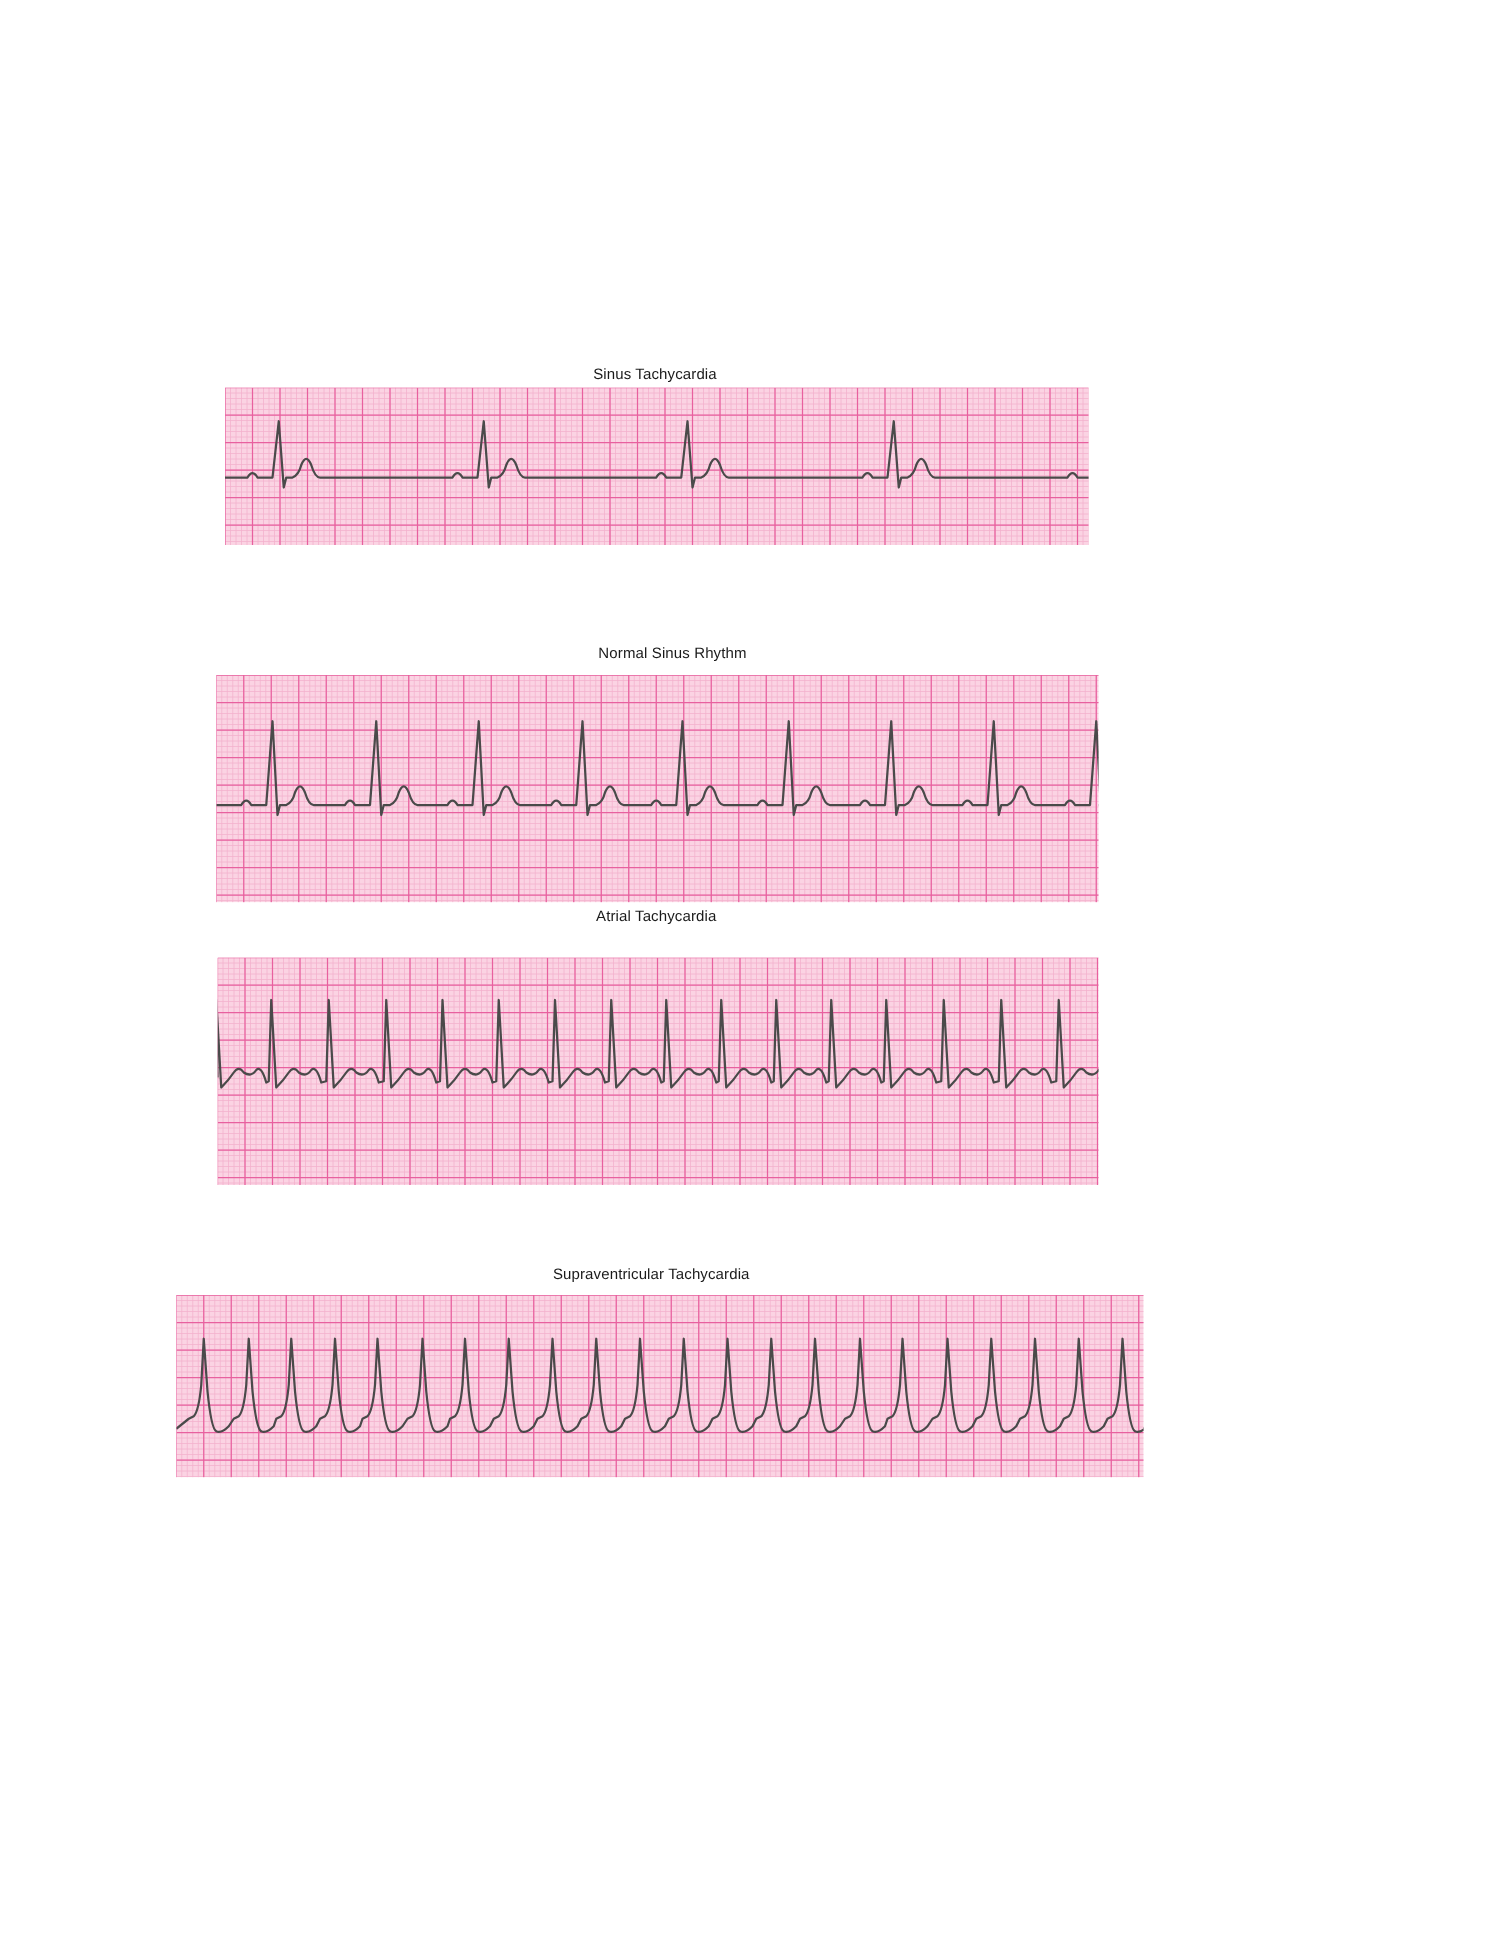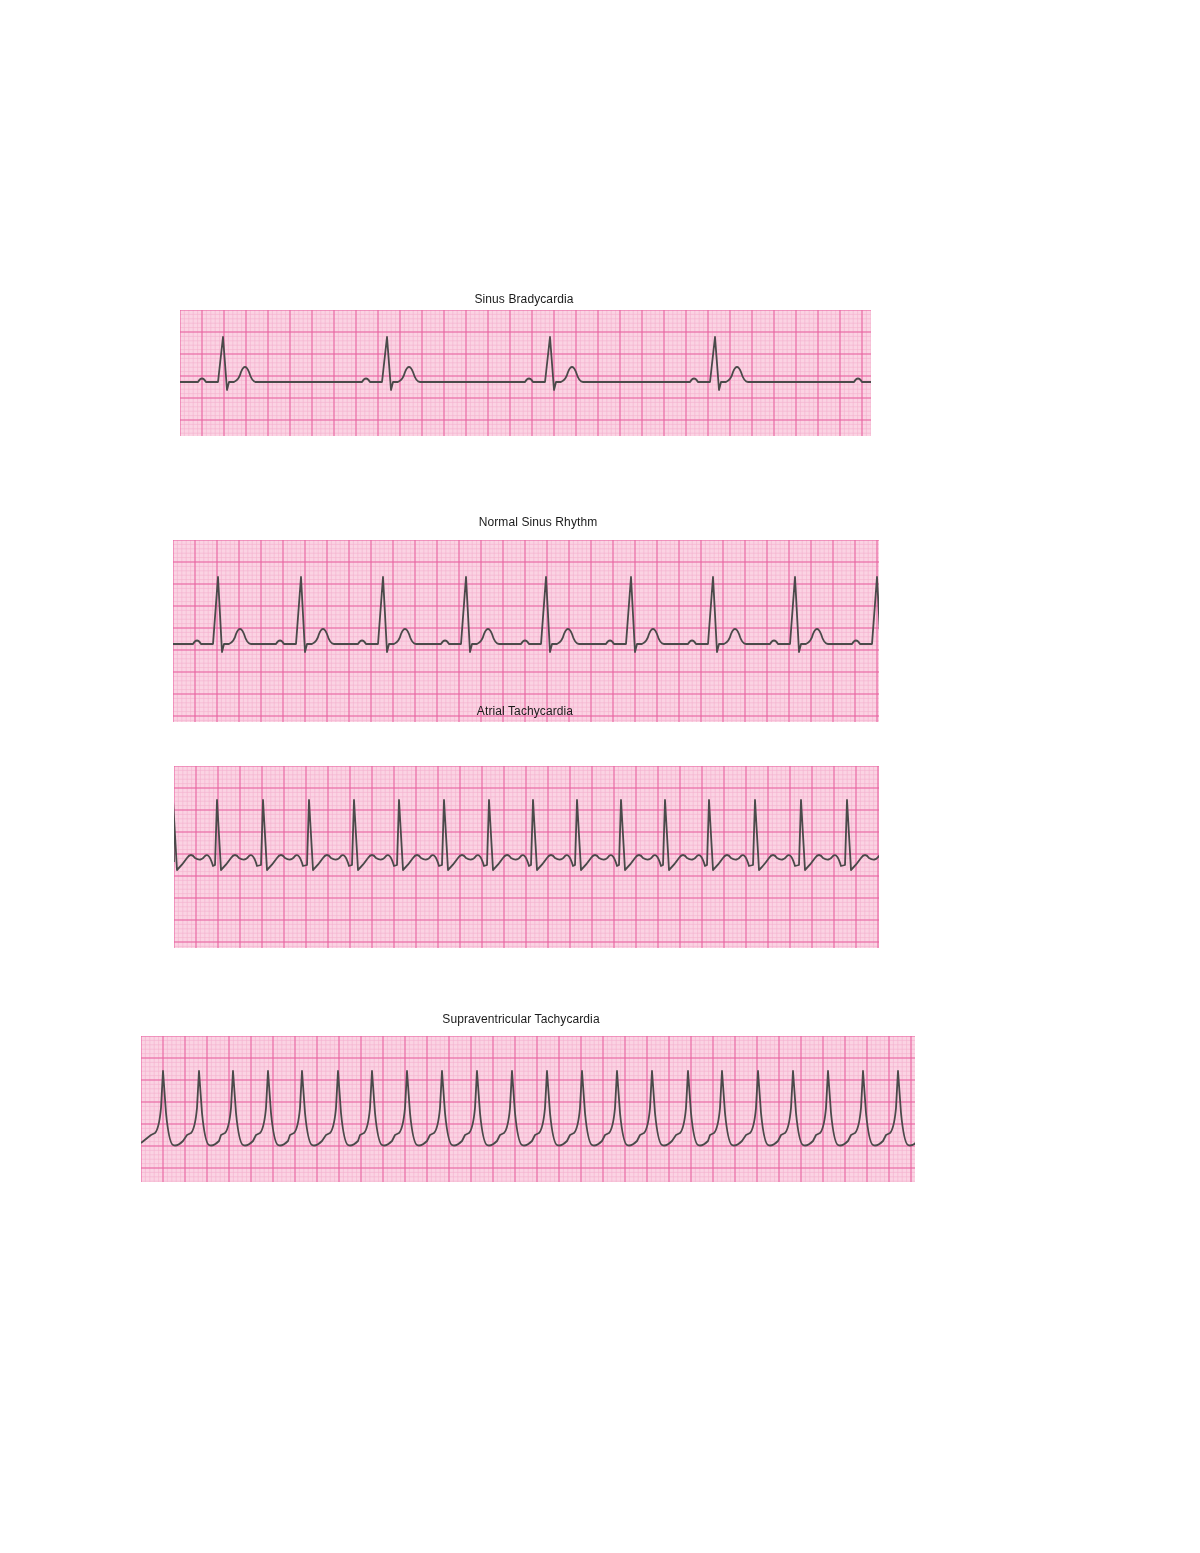--- a/index.html
+++ b/index.html
@@ -7,41 +7,41 @@
          font-family: "Liberation Sans", sans-serif; }
   .strip-title { position: absolute; font-size: 12px; color: #1a1a1a;
                  transform: translateX(-50%); white-space: nowrap; letter-spacing: 0.1px; }
   .strip { position: absolute; overflow: hidden; }
   .strip svg { display: block; }
 </style>
 </head>
 <body>
 
 <div id="doc">
-  <div class="strip-title" style="left: 524px; top: 292px;">Sinus Bradycardia</div>
+  <div class="strip-title" style="left: 524px; top: 292px;">Sinus Tachycardia</div>
   <div class="strip" style="left: 180px; top: 310px; width: 691px; height: 126px;">
       <svg width="691" height="126">
         <rect width="691" height="126" fill="#fbd3e3"></rect>
         <path d="M0.0 0V126M4.4 0V126M8.8 0V126M13.2 0V126M17.6 0V126M22.0 0V126M26.4 0V126M30.8 0V126M35.2 0V126M39.6 0V126M44.0 0V126M48.4 0V126M52.8 0V126M57.2 0V126M61.6 0V126M66.0 0V126M70.4 0V126M74.8 0V126M79.2 0V126M83.6 0V126M88.0 0V126M92.4 0V126M96.8 0V126M101.2 0V126M105.6 0V126M110.0 0V126M114.4 0V126M118.8 0V126M123.2 0V126M127.6 0V126M132.0 0V126M136.4 0V126M140.8 0V126M145.2 0V126M149.6 0V126M154.0 0V126M158.4 0V126M162.8 0V126M167.2 0V126M171.6 0V126M176.0 0V126M180.4 0V126M184.8 0V126M189.2 0V126M193.6 0V126M198.0 0V126M202.4 0V126M206.8 0V126M211.2 0V126M215.6 0V126M220.0 0V126M224.4 0V126M228.8 0V126M233.2 0V126M237.6 0V126M242.0 0V126M246.4 0V126M250.8 0V126M255.2 0V126M259.6 0V126M264.0 0V126M268.4 0V126M272.8 0V126M277.2 0V126M281.6 0V126M286.0 0V126M290.4 0V126M294.8 0V126M299.2 0V126M303.6 0V126M308.0 0V126M312.4 0V126M316.8 0V126M321.2 0V126M325.6 0V126M330.0 0V126M334.4 0V126M338.8 0V126M343.2 0V126M347.6 0V126M352.0 0V126M356.4 0V126M360.8 0V126M365.2 0V126M369.6 0V126M374.0 0V126M378.4 0V126M382.8 0V126M387.2 0V126M391.6 0V126M396.0 0V126M400.4 0V126M404.8 0V126M409.2 0V126M413.6 0V126M418.0 0V126M422.4 0V126M426.8 0V126M431.2 0V126M435.6 0V126M440.0 0V126M444.4 0V126M448.8 0V126M453.2 0V126M457.6 0V126M462.0 0V126M466.4 0V126M470.8 0V126M475.2 0V126M479.6 0V126M484.0 0V126M488.4 0V126M492.8 0V126M497.2 0V126M501.6 0V126M506.0 0V126M510.4 0V126M514.8 0V126M519.2 0V126M523.6 0V126M528.0 0V126M532.4 0V126M536.8 0V126M541.2 0V126M545.6 0V126M550.0 0V126M554.4 0V126M558.8 0V126M563.2 0V126M567.6 0V126M572.0 0V126M576.4 0V126M580.8 0V126M585.2 0V126M589.6 0V126M594.0 0V126M598.4 0V126M602.8 0V126M607.2 0V126M611.6 0V126M616.0 0V126M620.4 0V126M624.8 0V126M629.2 0V126M633.6 0V126M638.0 0V126M642.4 0V126M646.8 0V126M651.2 0V126M655.6 0V126M660.0 0V126M664.4 0V126M668.8 0V126M673.2 0V126M677.6 0V126M682.0 0V126M686.4 0V126M690.8 0V126M0 0.0H691M0 4.4H691M0 8.8H691M0 13.2H691M0 17.6H691M0 22.0H691M0 26.4H691M0 30.8H691M0 35.2H691M0 39.6H691M0 44.0H691M0 48.4H691M0 52.8H691M0 57.2H691M0 61.6H691M0 66.0H691M0 70.4H691M0 74.8H691M0 79.2H691M0 83.6H691M0 88.0H691M0 92.4H691M0 96.8H691M0 101.2H691M0 105.6H691M0 110.0H691M0 114.4H691M0 118.8H691M0 123.2H691" stroke="#f3b0cc" stroke-width="0.6" fill="none"></path>
         <path d="M0.0 0V126M22.0 0V126M44.0 0V126M66.0 0V126M88.0 0V126M110.0 0V126M132.0 0V126M154.0 0V126M176.0 0V126M198.0 0V126M220.0 0V126M242.0 0V126M264.0 0V126M286.0 0V126M308.0 0V126M330.0 0V126M352.0 0V126M374.0 0V126M396.0 0V126M418.0 0V126M440.0 0V126M462.0 0V126M484.0 0V126M506.0 0V126M528.0 0V126M550.0 0V126M572.0 0V126M594.0 0V126M616.0 0V126M638.0 0V126M660.0 0V126M682.0 0V126M0 0.0H691M0 22.0H691M0 44.0H691M0 66.0H691M0 88.0H691M0 110.0H691" stroke="#e8609f" stroke-width="1" fill="none"></path>
         <path d="M0 72 L18 72 Q22 65 26 72 L38 72 L43 27 L47 80 L49 72 L54 72 Q59 70 61 62 Q65 52 69 62 Q72 72 76 72 L182 72 Q186 65 190 72 L202 72 L207 27 L211 80 L213 72 L218 72 Q223 70 225 62 Q229 52 233 62 Q236 72 240 72 L345 72 Q349 65 353 72 L365 72 L370 27 L374 80 L376 72 L381 72 Q386 70 388 62 Q392 52 396 62 Q399 72 403 72 L510 72 Q514 65 518 72 L530 72 L535 27 L539 80 L541 72 L546 72 Q551 70 553 62 Q557 52 561 62 Q564 72 568 72 L674 72 Q678 65 682 72 L694 72 L699 27 L703 80 L705 72 L710 72 Q715 70 717 62 Q721 52 725 62 Q728 72 732 72 L691 72" stroke="#4a4a4a" stroke-width="1.8" fill="none" stroke-linejoin="round"></path>
       </svg>
     </div>
 
   <div class="strip-title" style="left: 526px; top: 515px; margin-left: 12px;">Normal Sinus Rhythm</div>
   <div class="strip" style="left: 173px; top: 540px; width: 706px; height: 182px;">
       <svg width="706" height="182">
         <rect width="706" height="182" fill="#fbd3e3"></rect>
         <path d="M0.0 0V182M4.4 0V182M8.8 0V182M13.2 0V182M17.6 0V182M22.0 0V182M26.4 0V182M30.8 0V182M35.2 0V182M39.6 0V182M44.0 0V182M48.4 0V182M52.8 0V182M57.2 0V182M61.6 0V182M66.0 0V182M70.4 0V182M74.8 0V182M79.2 0V182M83.6 0V182M88.0 0V182M92.4 0V182M96.8 0V182M101.2 0V182M105.6 0V182M110.0 0V182M114.4 0V182M118.8 0V182M123.2 0V182M127.6 0V182M132.0 0V182M136.4 0V182M140.8 0V182M145.2 0V182M149.6 0V182M154.0 0V182M158.4 0V182M162.8 0V182M167.2 0V182M171.6 0V182M176.0 0V182M180.4 0V182M184.8 0V182M189.2 0V182M193.6 0V182M198.0 0V182M202.4 0V182M206.8 0V182M211.2 0V182M215.6 0V182M220.0 0V182M224.4 0V182M228.8 0V182M233.2 0V182M237.6 0V182M242.0 0V182M246.4 0V182M250.8 0V182M255.2 0V182M259.6 0V182M264.0 0V182M268.4 0V182M272.8 0V182M277.2 0V182M281.6 0V182M286.0 0V182M290.4 0V182M294.8 0V182M299.2 0V182M303.6 0V182M308.0 0V182M312.4 0V182M316.8 0V182M321.2 0V182M325.6 0V182M330.0 0V182M334.4 0V182M338.8 0V182M343.2 0V182M347.6 0V182M352.0 0V182M356.4 0V182M360.8 0V182M365.2 0V182M369.6 0V182M374.0 0V182M378.4 0V182M382.8 0V182M387.2 0V182M391.6 0V182M396.0 0V182M400.4 0V182M404.8 0V182M409.2 0V182M413.6 0V182M418.0 0V182M422.4 0V182M426.8 0V182M431.2 0V182M435.6 0V182M440.0 0V182M444.4 0V182M448.8 0V182M453.2 0V182M457.6 0V182M462.0 0V182M466.4 0V182M470.8 0V182M475.2 0V182M479.6 0V182M484.0 0V182M488.4 0V182M492.8 0V182M497.2 0V182M501.6 0V182M506.0 0V182M510.4 0V182M514.8 0V182M519.2 0V182M523.6 0V182M528.0 0V182M532.4 0V182M536.8 0V182M541.2 0V182M545.6 0V182M550.0 0V182M554.4 0V182M558.8 0V182M563.2 0V182M567.6 0V182M572.0 0V182M576.4 0V182M580.8 0V182M585.2 0V182M589.6 0V182M594.0 0V182M598.4 0V182M602.8 0V182M607.2 0V182M611.6 0V182M616.0 0V182M620.4 0V182M624.8 0V182M629.2 0V182M633.6 0V182M638.0 0V182M642.4 0V182M646.8 0V182M651.2 0V182M655.6 0V182M660.0 0V182M664.4 0V182M668.8 0V182M673.2 0V182M677.6 0V182M682.0 0V182M686.4 0V182M690.8 0V182M695.2 0V182M699.6 0V182M704.0 0V182M0 0.0H706M0 4.4H706M0 8.8H706M0 13.2H706M0 17.6H706M0 22.0H706M0 26.4H706M0 30.8H706M0 35.2H706M0 39.6H706M0 44.0H706M0 48.4H706M0 52.8H706M0 57.2H706M0 61.6H706M0 66.0H706M0 70.4H706M0 74.8H706M0 79.2H706M0 83.6H706M0 88.0H706M0 92.4H706M0 96.8H706M0 101.2H706M0 105.6H706M0 110.0H706M0 114.4H706M0 118.8H706M0 123.2H706M0 127.6H706M0 132.0H706M0 136.4H706M0 140.8H706M0 145.2H706M0 149.6H706M0 154.0H706M0 158.4H706M0 162.8H706M0 167.2H706M0 171.6H706M0 176.0H706M0 180.4H706" stroke="#f3b0cc" stroke-width="0.6" fill="none"></path>
         <path d="M0.0 0V182M22.0 0V182M44.0 0V182M66.0 0V182M88.0 0V182M110.0 0V182M132.0 0V182M154.0 0V182M176.0 0V182M198.0 0V182M220.0 0V182M242.0 0V182M264.0 0V182M286.0 0V182M308.0 0V182M330.0 0V182M352.0 0V182M374.0 0V182M396.0 0V182M418.0 0V182M440.0 0V182M462.0 0V182M484.0 0V182M506.0 0V182M528.0 0V182M550.0 0V182M572.0 0V182M594.0 0V182M616.0 0V182M638.0 0V182M660.0 0V182M682.0 0V182M704.0 0V182M0 0.0H706M0 22.0H706M0 44.0H706M0 66.0H706M0 88.0H706M0 110.0H706M0 132.0H706M0 154.0H706M0 176.0H706" stroke="#e8609f" stroke-width="1" fill="none"></path>
         <path d="M0 104 L20 104 Q24 97 28 104 L40 104 L45 37 L49 112 L51 104 L56 104 Q61 102 63 94 Q67 84 71 94 Q74 104 78 104 L103 104 Q107 97 111 104 L123 104 L128 37 L132 112 L134 104 L139 104 Q144 102 146 94 Q150 84 154 94 Q157 104 161 104 L185 104 Q189 97 193 104 L205 104 L210 37 L214 112 L216 104 L221 104 Q226 102 228 94 Q232 84 236 94 Q239 104 243 104 L268 104 Q272 97 276 104 L288 104 L293 37 L297 112 L299 104 L304 104 Q309 102 311 94 Q315 84 319 94 Q322 104 326 104 L348 104 Q352 97 356 104 L368 104 L373 37 L377 112 L379 104 L384 104 Q389 102 391 94 Q395 84 399 94 Q402 104 406 104 L433 104 Q437 97 441 104 L453 104 L458 37 L462 112 L464 104 L469 104 Q474 102 476 94 Q480 84 484 94 Q487 104 491 104 L515 104 Q519 97 523 104 L535 104 L540 37 L544 112 L546 104 L551 104 Q556 102 558 94 Q562 84 566 94 Q569 104 573 104 L597 104 Q601 97 605 104 L617 104 L622 37 L626 112 L628 104 L633 104 Q638 102 640 94 Q644 84 648 94 Q651 104 655 104 L679 104 Q683 97 687 104 L699 104 L704 37 L708 112 L710 104 L715 104 Q720 102 722 94 Q726 84 730 94 Q733 104 737 104 L706 104" stroke="#4a4a4a" stroke-width="1.8" fill="none" stroke-linejoin="round"></path>
       </svg>
     </div>
 
-  <div class="strip-title" style="left: 525px; top: 704px;">Atrial Tachycardia</div>
+  <div class="strip-title" style="left: 525px; top: 726px;">Atrial Tachycardia</div>
   <div class="strip" style="left: 174px; top: 766px; width: 705px; height: 182px;">
       <svg width="705" height="182">
         <rect width="705" height="182" fill="#fbd3e3"></rect>
         <path d="M0.0 0V182M4.4 0V182M8.8 0V182M13.2 0V182M17.6 0V182M22.0 0V182M26.4 0V182M30.8 0V182M35.2 0V182M39.6 0V182M44.0 0V182M48.4 0V182M52.8 0V182M57.2 0V182M61.6 0V182M66.0 0V182M70.4 0V182M74.8 0V182M79.2 0V182M83.6 0V182M88.0 0V182M92.4 0V182M96.8 0V182M101.2 0V182M105.6 0V182M110.0 0V182M114.4 0V182M118.8 0V182M123.2 0V182M127.6 0V182M132.0 0V182M136.4 0V182M140.8 0V182M145.2 0V182M149.6 0V182M154.0 0V182M158.4 0V182M162.8 0V182M167.2 0V182M171.6 0V182M176.0 0V182M180.4 0V182M184.8 0V182M189.2 0V182M193.6 0V182M198.0 0V182M202.4 0V182M206.8 0V182M211.2 0V182M215.6 0V182M220.0 0V182M224.4 0V182M228.8 0V182M233.2 0V182M237.6 0V182M242.0 0V182M246.4 0V182M250.8 0V182M255.2 0V182M259.6 0V182M264.0 0V182M268.4 0V182M272.8 0V182M277.2 0V182M281.6 0V182M286.0 0V182M290.4 0V182M294.8 0V182M299.2 0V182M303.6 0V182M308.0 0V182M312.4 0V182M316.8 0V182M321.2 0V182M325.6 0V182M330.0 0V182M334.4 0V182M338.8 0V182M343.2 0V182M347.6 0V182M352.0 0V182M356.4 0V182M360.8 0V182M365.2 0V182M369.6 0V182M374.0 0V182M378.4 0V182M382.8 0V182M387.2 0V182M391.6 0V182M396.0 0V182M400.4 0V182M404.8 0V182M409.2 0V182M413.6 0V182M418.0 0V182M422.4 0V182M426.8 0V182M431.2 0V182M435.6 0V182M440.0 0V182M444.4 0V182M448.8 0V182M453.2 0V182M457.6 0V182M462.0 0V182M466.4 0V182M470.8 0V182M475.2 0V182M479.6 0V182M484.0 0V182M488.4 0V182M492.8 0V182M497.2 0V182M501.6 0V182M506.0 0V182M510.4 0V182M514.8 0V182M519.2 0V182M523.6 0V182M528.0 0V182M532.4 0V182M536.8 0V182M541.2 0V182M545.6 0V182M550.0 0V182M554.4 0V182M558.8 0V182M563.2 0V182M567.6 0V182M572.0 0V182M576.4 0V182M580.8 0V182M585.2 0V182M589.6 0V182M594.0 0V182M598.4 0V182M602.8 0V182M607.2 0V182M611.6 0V182M616.0 0V182M620.4 0V182M624.8 0V182M629.2 0V182M633.6 0V182M638.0 0V182M642.4 0V182M646.8 0V182M651.2 0V182M655.6 0V182M660.0 0V182M664.4 0V182M668.8 0V182M673.2 0V182M677.6 0V182M682.0 0V182M686.4 0V182M690.8 0V182M695.2 0V182M699.6 0V182M704.0 0V182M0 0.0H705M0 4.4H705M0 8.8H705M0 13.2H705M0 17.6H705M0 22.0H705M0 26.4H705M0 30.8H705M0 35.2H705M0 39.6H705M0 44.0H705M0 48.4H705M0 52.8H705M0 57.2H705M0 61.6H705M0 66.0H705M0 70.4H705M0 74.8H705M0 79.2H705M0 83.6H705M0 88.0H705M0 92.4H705M0 96.8H705M0 101.2H705M0 105.6H705M0 110.0H705M0 114.4H705M0 118.8H705M0 123.2H705M0 127.6H705M0 132.0H705M0 136.4H705M0 140.8H705M0 145.2H705M0 149.6H705M0 154.0H705M0 158.4H705M0 162.8H705M0 167.2H705M0 171.6H705M0 176.0H705M0 180.4H705" stroke="#f3b0cc" stroke-width="0.6" fill="none"></path>
         <path d="M0.0 0V182M22.0 0V182M44.0 0V182M66.0 0V182M88.0 0V182M110.0 0V182M132.0 0V182M154.0 0V182M176.0 0V182M198.0 0V182M220.0 0V182M242.0 0V182M264.0 0V182M286.0 0V182M308.0 0V182M330.0 0V182M352.0 0V182M374.0 0V182M396.0 0V182M418.0 0V182M440.0 0V182M462.0 0V182M484.0 0V182M506.0 0V182M528.0 0V182M550.0 0V182M572.0 0V182M594.0 0V182M616.0 0V182M638.0 0V182M660.0 0V182M682.0 0V182M704.0 0V182M0 0.0H705M0 22.0H705M0 44.0H705M0 66.0H705M0 88.0H705M0 110.0H705M0 132.0H705M0 154.0H705M0 176.0H705" stroke="#e8609f" stroke-width="1" fill="none"></path>
         <path d="M0 96 L-1 34 L3 104 Q9 98 13 92 Q17 86 21 92 Q27 96 31 90 Q35 86 39 100 L41 99 L43 34 L47 104 Q53 98 57 92 Q61 86 65 92 Q71 96 75 90 Q79 86 83 100 L87 99 L89 34 L93 104 Q99 98 103 92 Q107 86 111 92 Q117 96 121 90 Q125 86 129 100 L133 99 L135 34 L139 104 Q145 98 149 92 Q153 86 157 92 Q163 96 167 90 Q171 86 175 100 L178 99 L180 34 L184 104 Q190 98 194 92 Q198 86 202 92 Q208 96 212 90 Q216 86 220 100 L223 99 L225 34 L229 104 Q235 98 239 92 Q243 86 247 92 Q253 96 257 90 Q261 86 265 100 L268 99 L270 34 L274 104 Q280 98 284 92 Q288 86 292 92 Q298 96 302 90 Q306 86 310 100 L313 99 L315 34 L319 104 Q325 98 329 92 Q333 86 337 92 Q343 96 347 90 Q351 86 355 100 L357 99 L359 34 L363 104 Q369 98 373 92 Q377 86 381 92 Q387 96 391 90 Q395 86 399 100 L401 99 L403 34 L407 104 Q413 98 417 92 Q421 86 425 92 Q431 96 435 90 Q439 86 443 100 L445 99 L447 34 L451 104 Q457 98 461 92 Q465 86 469 92 Q475 96 479 90 Q483 86 487 100 L489 99 L491 34 L495 104 Q501 98 505 92 Q509 86 513 92 Q519 96 523 90 Q527 86 531 100 L533 99 L535 34 L539 104 Q545 98 549 92 Q553 86 557 92 Q563 96 567 90 Q571 86 575 100 L579 99 L581 34 L585 104 Q591 98 595 92 Q599 86 603 92 Q609 96 613 90 Q617 86 621 100 L625 99 L627 34 L631 104 Q637 98 641 92 Q645 86 649 92 Q655 96 659 90 Q663 86 667 100 L671 99 L673 34 L677 104 Q683 98 687 92 Q691 86 695 92 Q701 96 705 90 Q709 86 713 100 L716 99 L705 96" stroke="#4a4a4a" stroke-width="1.8" fill="none" stroke-linejoin="round"></path>
       </svg>
     </div>
 
   <div class="strip-title" style="left: 521px; top: 1012px;">Supraventricular Tachycardia</div>

